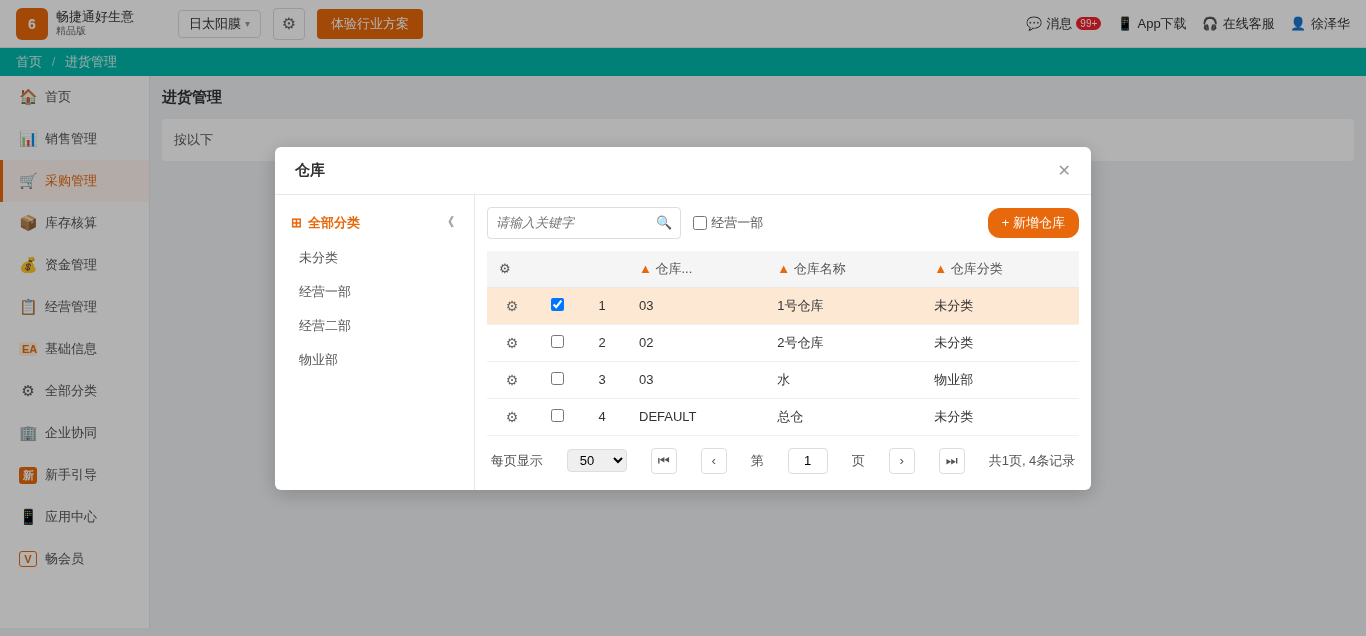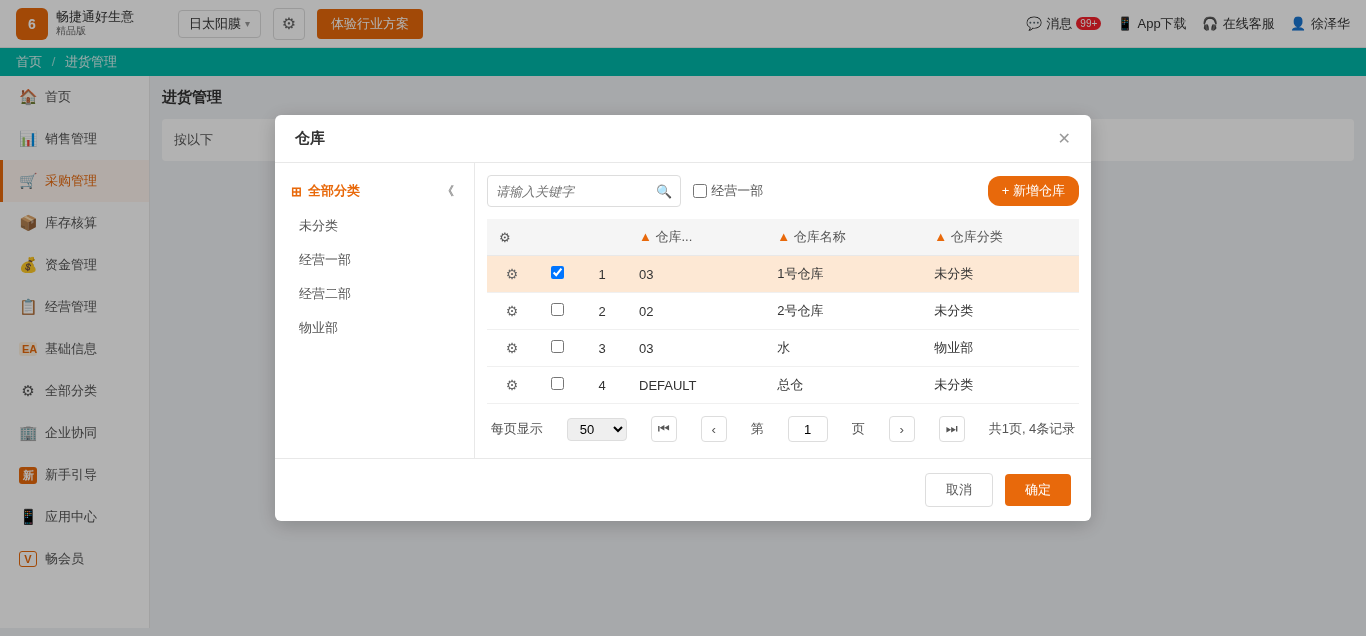--- a/index.html
+++ b/index.html
@@ -420,20 +420,16 @@
               <span>第</span>
               <input type="text" class="page-input" value="1" style="">
               <span>页</span>
               <button class="page-btn">›</button>
               <button class="page-btn">⏭</button>
               <span>共1页, 4条记录</span>
             </div>
           </div>
         </div>
 
-        <div class="dialog-footer">
-          <button class="cancel-btn">取消</button>
-          <button class="confirm-btn">确定</button>
-        </div>
       </div>
     </div>
   </div>
 </div>
 
 </body></html>

